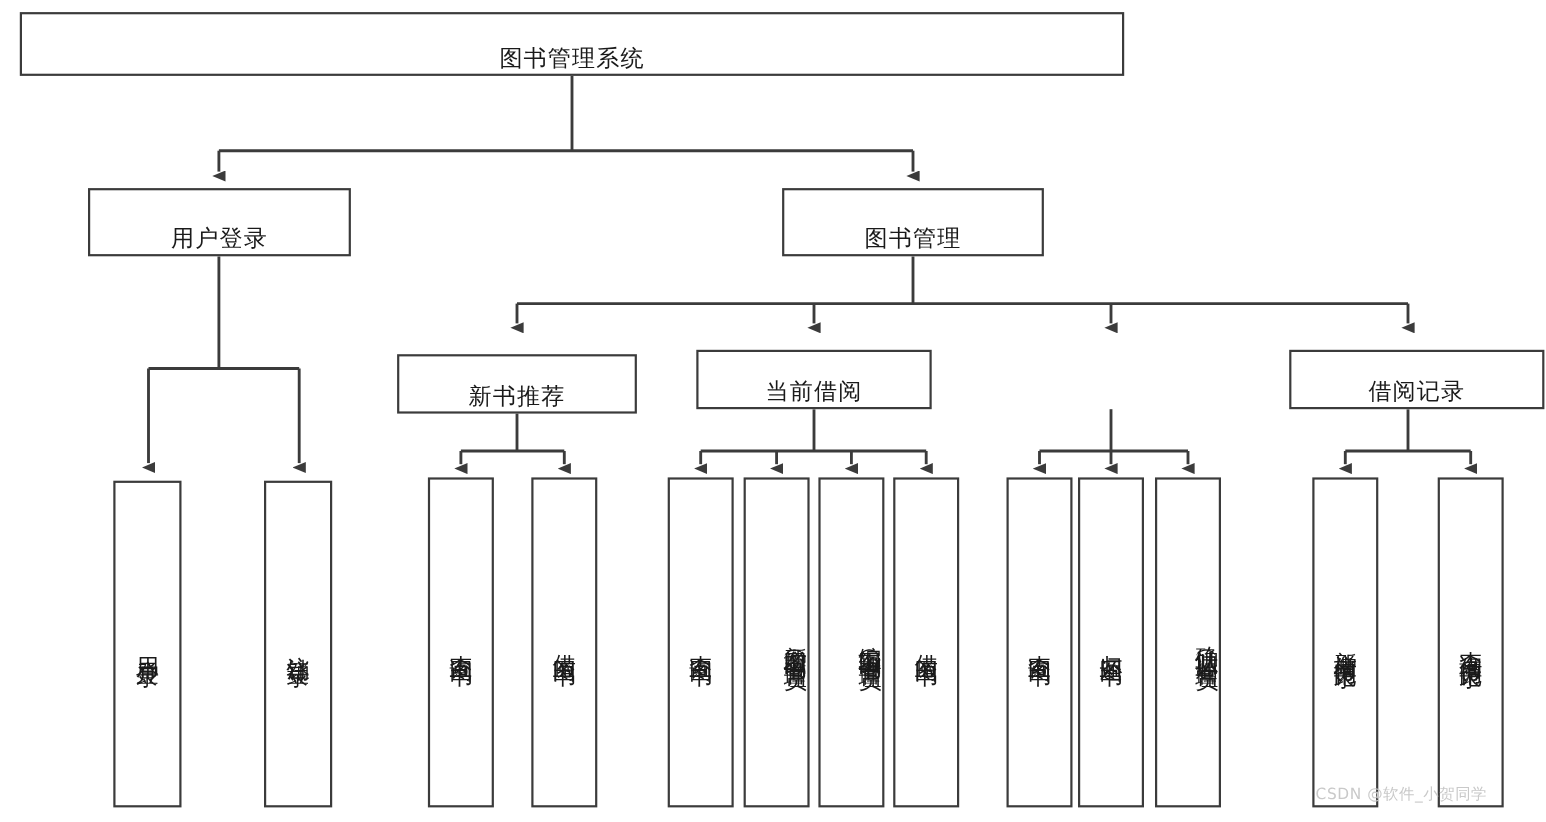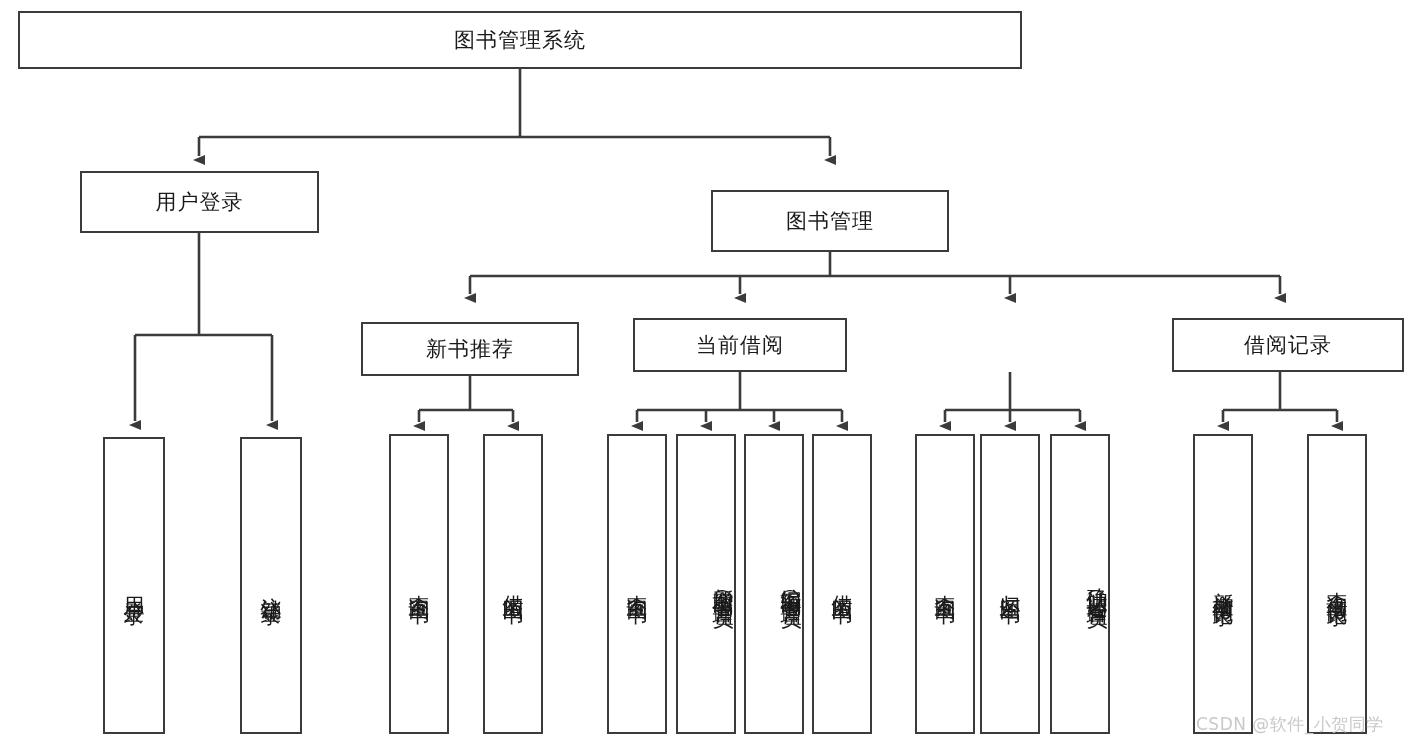--- a/index.html
+++ b/index.html
@@ -30,38 +30,39 @@
     border: 2px solid #3b3b3b;
     background: #ffffff;
     display: flex;
     align-items: center;
     justify-content: center;
     color: #1a1a1a;
   }
   .node-h {
     font-size: 21px;
     letter-spacing: 1px;
+    align-items: flex-end;
   }
   .node-v {
     writing-mode: vertical-rl;
     text-orientation: upright;
     font-size: 21px;
     letter-spacing: 3px;
     line-height: 1.05;
     padding-top: 4px;
     padding-bottom: 4px;
     align-items: flex-start;
     justify-content: center;
   }
   .node-v.mid {
     align-items: center;
   }
   .watermark {
     position: absolute;
-    font-size: 17px;
+    font-size: 14px;
     color: #c9c9c9;
     letter-spacing: 0.5px;
     white-space: nowrap;
   }
 </style>
 </head>
 <body>
 
 <div id="canvas">
 
@@ -115,21 +116,21 @@
     </g>
   </svg>
 
   <div class="node node-h" style="left:18px; top:11px; width:1004px; height:58px;">
     <span>图书管理系统</span>
   </div>
 
   <div class="node node-h" style="left:80px; top:171px; width:239px; height:62px;">
     <span>用户登录</span>
   </div>
-  <div class="node node-h" style="left:711px; top:171px; width:238px; height:62px;margin-top:19px;">
+  <div class="node node-h" style="left:711px; top:171px; width:238px; height:62px;">
     <span>图书管理</span>
   </div>
 
   <div class="node node-h" style="left:361px; top:322px; width:218px; height:54px;">
     <span>新书推荐</span>
   </div>
   <div class="node node-h" style="left:633px; top:318px; width:214px; height:54px;">
     <span>当前借阅</span>
   </div>
   <div class="node node-h" style="left:1172px; top:318px; width:232px; height:54px;">

